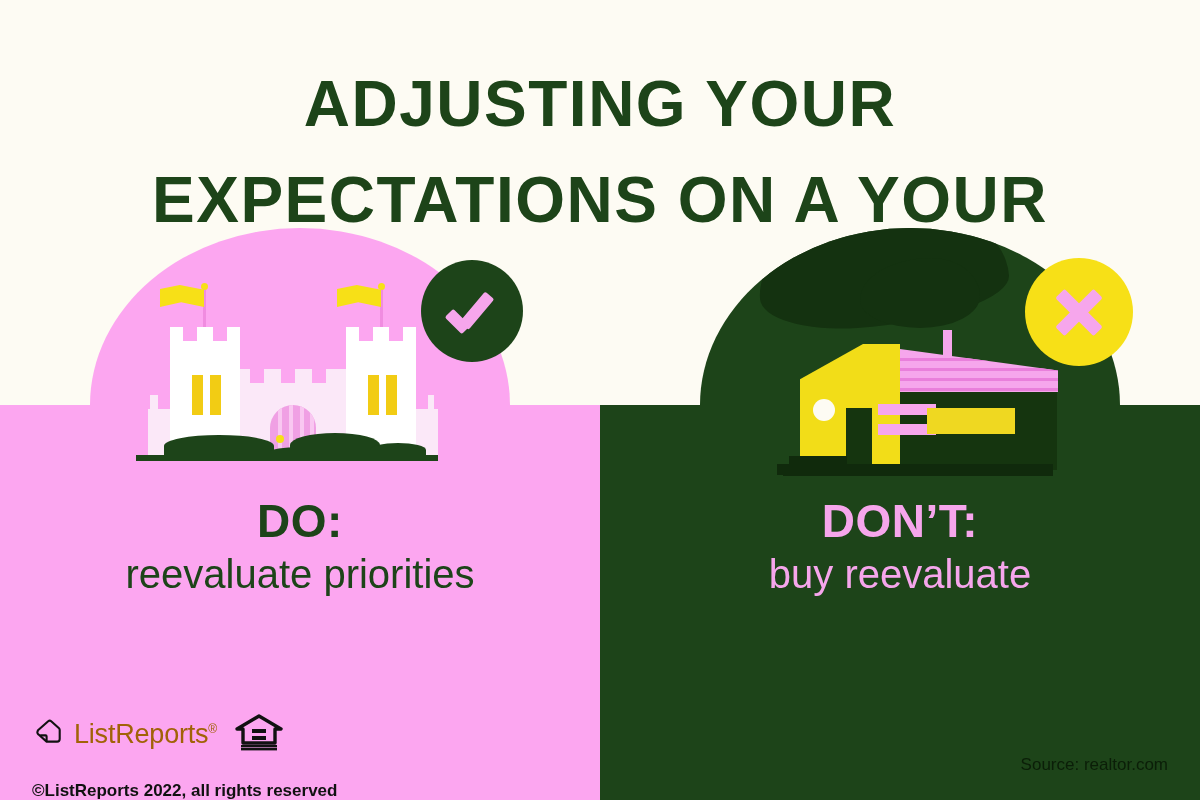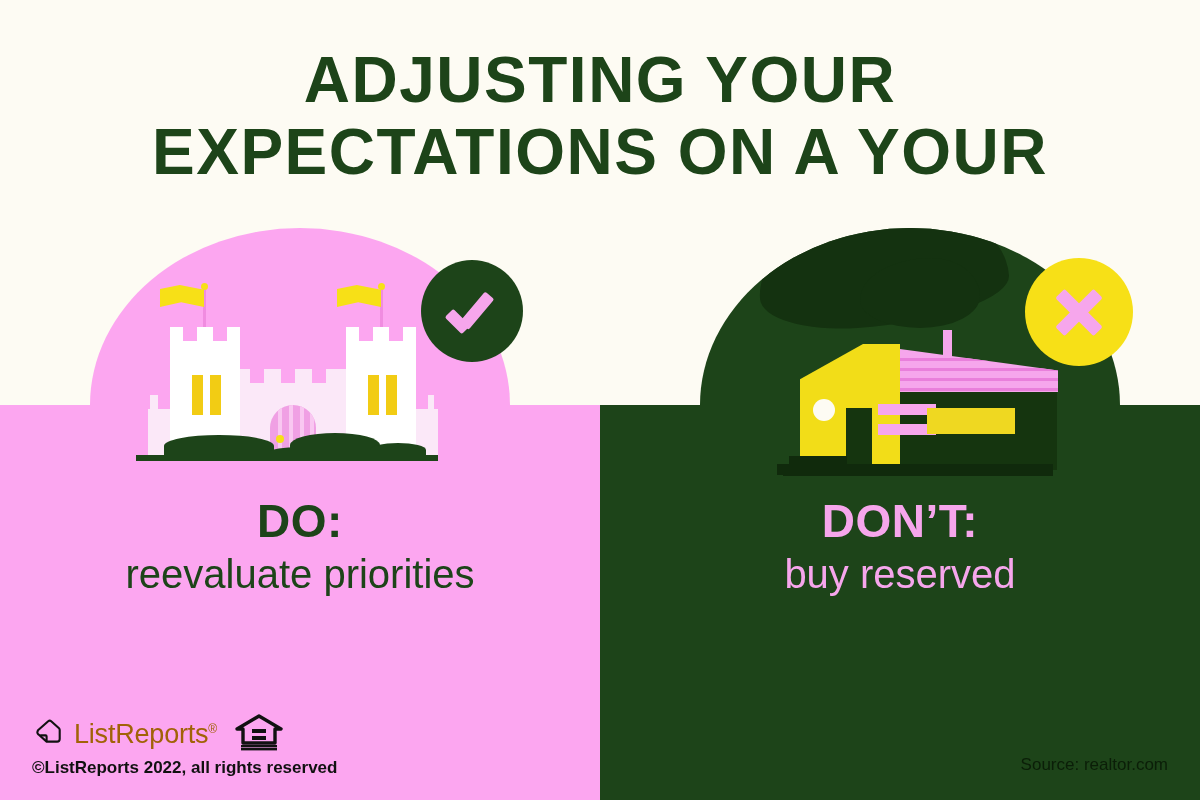--- a/index.html
+++ b/index.html
@@ -28,21 +28,21 @@
     position: absolute;
     left: 0; top: 44px;
     width: 1200px;
     text-align: center;
     color: #1D4419;
     font-size: 64px;
     font-weight: 700;
     letter-spacing: 1.5px;
     line-height: 1.13;
   }
-  .title-line { display: block; }
+  .title-line { display: block; margin-top: 24px; }
 
   
   .panel-left {
     position: absolute;
     left: 0; top: 405px;
     width: 600px; height: 395px;
     background: #FCA6F0;
   }
   .panel-right {
     position: absolute;
@@ -254,21 +254,21 @@
   .footer-brand {
     position: absolute; left: 34px; top: 712px;
     display: flex; align-items: center; gap: 10px;
   }
   .brand-name {
     font-size: 27px; font-weight: 400; color: #a16207; letter-spacing: -0.2px;
   }
   .brand-reg { font-size: 12px; vertical-align: super; }
   .eho-logo { margin-left: 6px; }
   .copyright {
-    position: absolute; left: 32px; top: 758px;
+    position: absolute; left: 32px; top: 781px;
     font-size: 17px; font-weight: 700; color: #111111;
   }
   .source {
     position: absolute; right: 32px; top: 755px;
     font-size: 17px; color: #0B1E08;
   }
 </style>
 </head>
 <body>
 
@@ -380,21 +380,21 @@
   <div class="caption caption-left">
     <div class="caption-head">DO:</div>
     <div class="caption-body">
       <span class="cap-line">reevaluate priorities</span>
     </div>
   </div>
 
   <div class="caption caption-right">
     <div class="caption-head">DON’T:</div>
     <div class="caption-body">
-      <span class="cap-line">buy reserved</span>
+      <span class="cap-line">buy reevaluate</span>
     </div>
   </div>
 
   <div class="footer-brand">
     <span>
       <svg width="30" height="30" viewBox="0 0 30 30">
         <path d="M4 13.2 L14.2 4.2 a2.4 2.4 0 0 1 3 0 L25 11.2 a2.2 2.2 0 0 1 .7 1.7 V22 a2.6 2.6 0 0 1 -2.6 2.6 H12.6 L4.3 17.3 a2.6 2.6 0 0 1 -1 -2 Z" fill="none" stroke="#111111" stroke-width="2.1" stroke-linejoin="round"></path>
         <path d="M12.6 24.6 V19.4 a1 1 0 0 0 -1 -1 H6.2" fill="none" stroke="#111111" stroke-width="2.1" stroke-linejoin="round"></path>
       </svg>
     </span>

